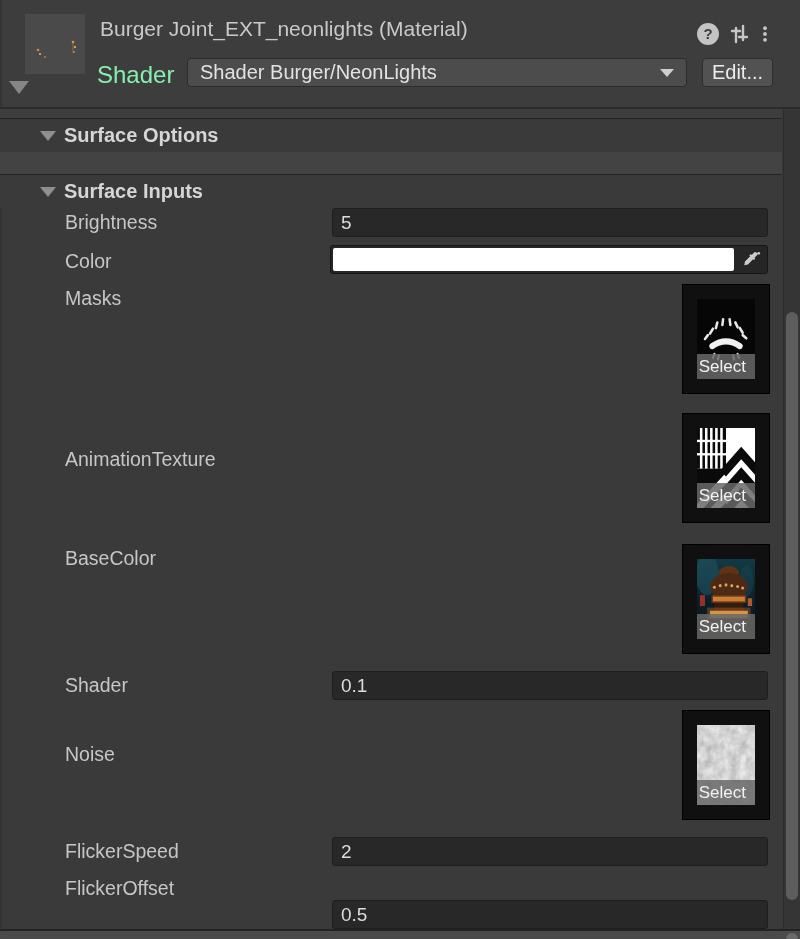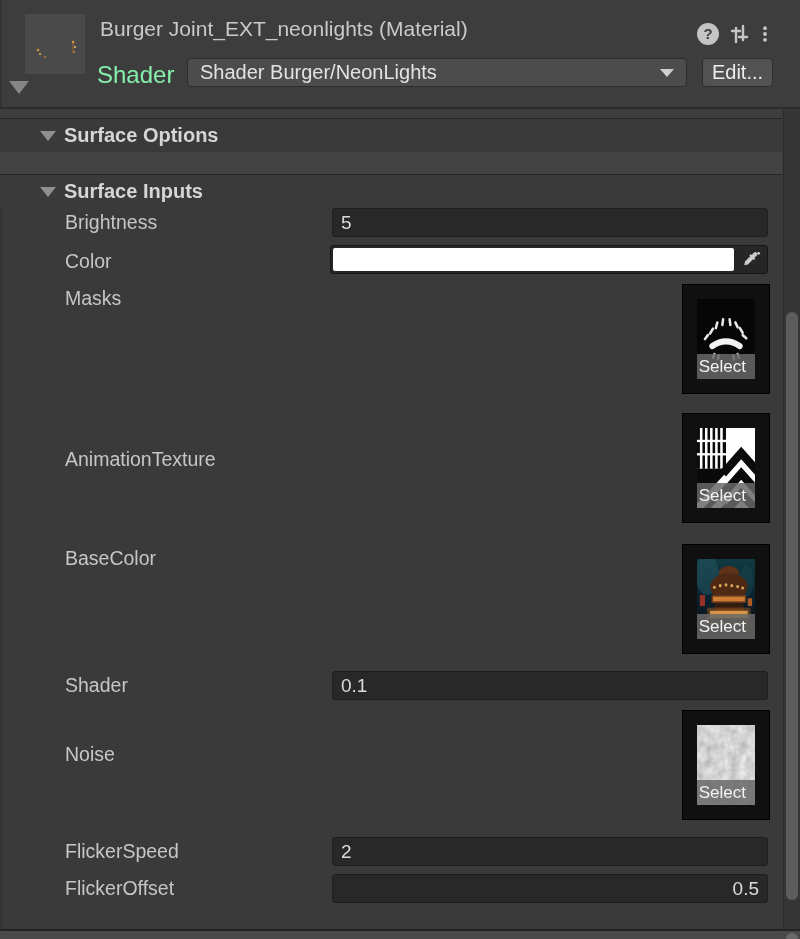--- a/index.html
+++ b/index.html
@@ -283,21 +283,21 @@
         <rect width="80" height="102" fill="#9a9a9a" filter="url(#nf)"></rect>
       </svg>
       <div class="select-btn">Select</div>
     </div>
   </div>
 
   <div class="abs plabel" style="top:837px;">FlickerSpeed</div>
   <input class="abs field" style="top: 837px;" readonly="" value="2">
 
   <div class="abs plabel" style="top:874px;">FlickerOffset</div>
-  <input class="abs field" style="top: 874px; text-align: right;" readonly="" value="0.5">
+  <input class="abs field" style="top: 900px;" readonly="" value="0.5">
 
   <div class="abs sb-track"></div>
   <div class="abs sb-thumb"></div>
 
   <div class="abs sep-bottom"></div>
   <div class="abs bottom-strip"></div>
   <div class="abs bottom-handle"></div>
 
 </div>
 

